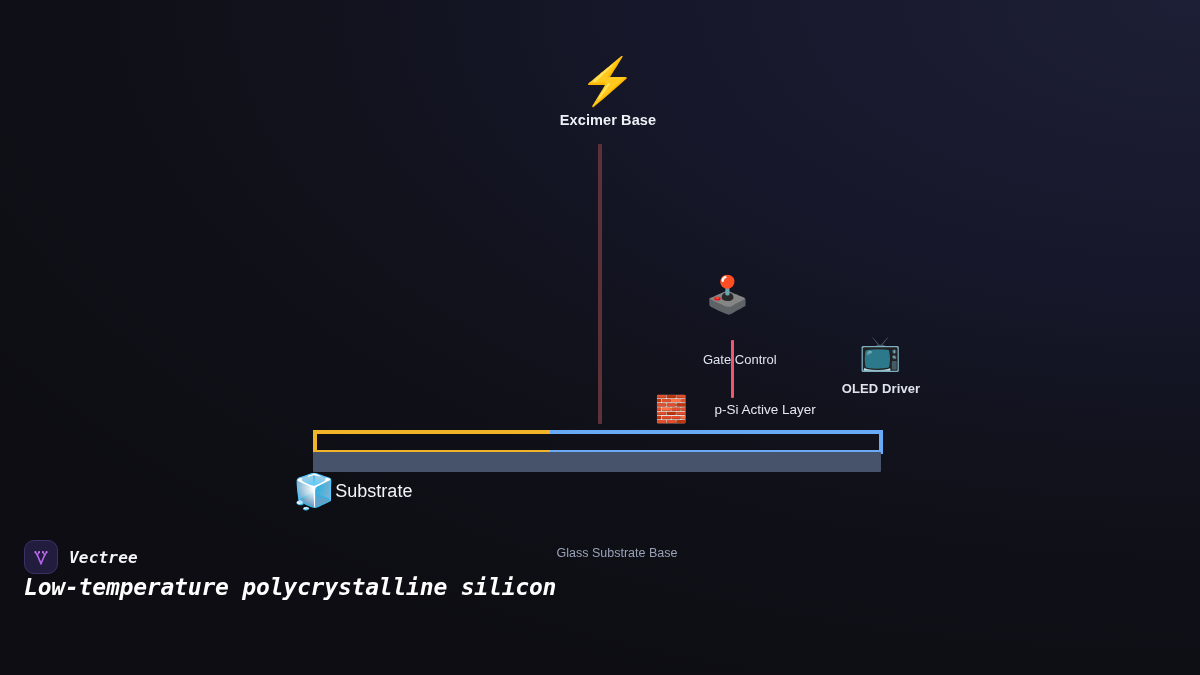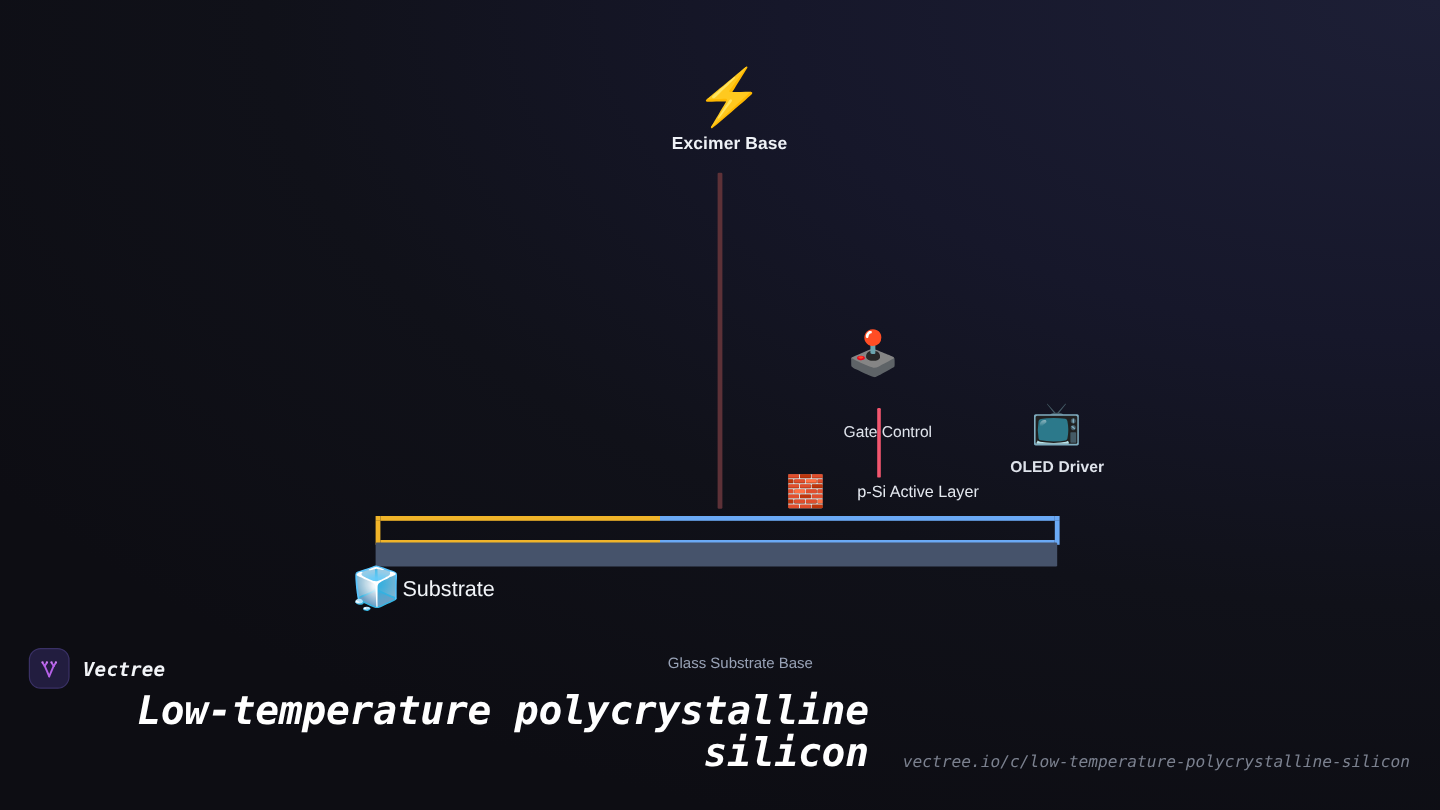--- a/index.html
+++ b/index.html
@@ -197,26 +197,25 @@
     color: #f2f4f8;
     letter-spacing: .2px;
   }
 
   #page-title {
     position: absolute;
     left: 24px;
     top: 44px;
     width: 700px;
     font-family: "DejaVu Sans Mono", "Liberation Mono", monospace;
-    font-size: 33px;
+    font-size: 23px;
     font-weight: bold;
     line-height: 1.06;
     color: #ffffff;
     letter-spacing: -0.2px;
-    text-align: right;
   }
 
   #page-url {
     position: absolute;
     right: 25px;
     bottom: 28px;
     font-family: "DejaVu Sans Mono", "Liberation Mono", monospace;
     font-size: 13.5px;
     color: #7b818f;
     white-space: nowrap;
@@ -284,16 +283,15 @@
             <circle cx="14.3" cy="5.9" r="1.15"></circle>
             <circle cx="18.7" cy="5.9" r="1.15"></circle>
           </g>
         </svg>
       </span>
       <span id="brand-name">Vectree</span>
     </div>
 
     <div id="page-title">Low-temperature polycrystalline silicon</div>
 
-    <div id="page-url">vectree.io/c/low-temperature-polycrystalline-silicon</div>
   </div>
 
 </div>
 
 </body></html>

